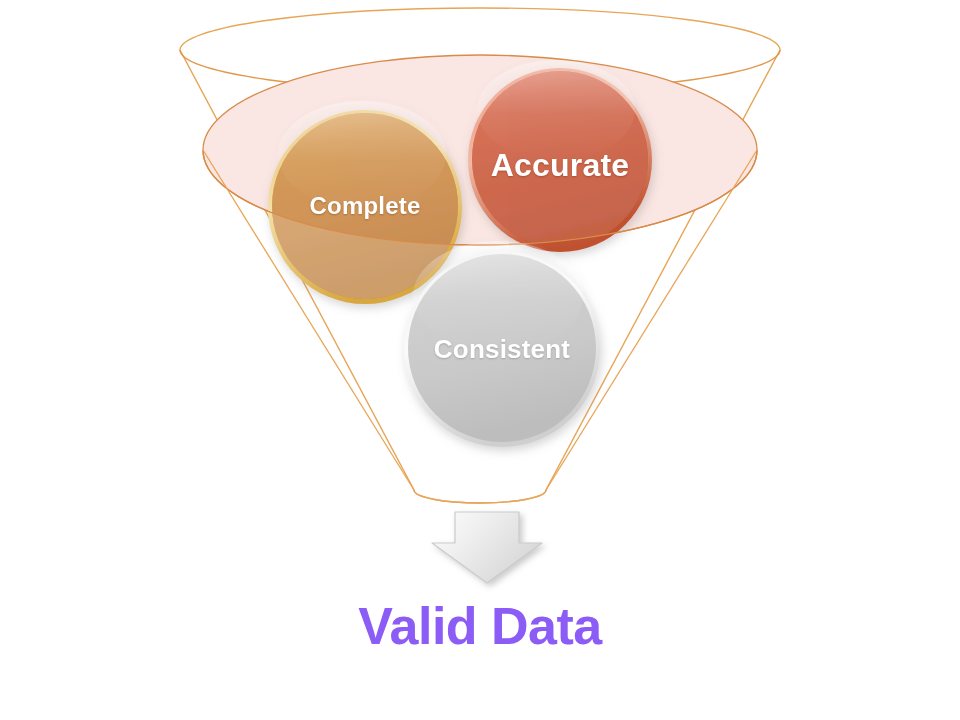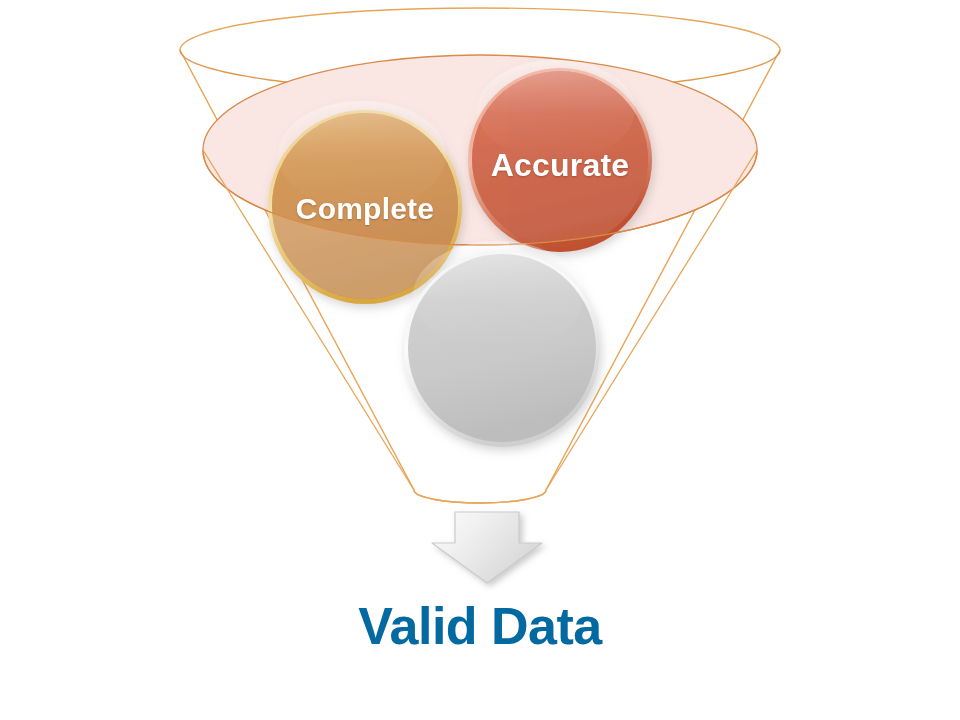--- a/index.html
+++ b/index.html
@@ -15,28 +15,28 @@
   .node-label{
     position:absolute;
     color:#ffffff;
     font-weight:bold;
     text-align:center;
     white-space:nowrap;
     letter-spacing:.2px;
     text-shadow:0 1px 2px rgba(90,40,10,.35);
     pointer-events:none;
   }
-  #label-complete{left:240px;top:192px;width:250px;font-size:30px;}
+  #label-complete{left:240px;top:192px;width:250px;font-size:24px;}
   #label-accurate{left:435px;top:147px;width:250px;font-size:32px;}
   #label-consistent{left:377px;top:334px;width:250px;font-size:26px;text-shadow:0 1px 2px rgba(120,120,120,.45);}
 
   #outcome-title{
     position:absolute;left:0;top:596px;width:960px;
     text-align:center;
-    font-size:52px;font-weight:bold;color:#0369a1;
+    font-size:52px;font-weight:bold;color:#8b5cf6;
     letter-spacing:-0.5px;
   }
 </style>
 </head>
 <body>
 
 <div id="stage">
 
   <svg id="canvas" viewBox="0 0 960 720" xmlns="http://www.w3.org/2000/svg">
     <defs>
@@ -167,16 +167,17 @@
                L 487,583
                L 432,543
                L 455,543 Z" fill="url(#gradArrow)" stroke="#CBCBCB" stroke-width="1.2" stroke-linejoin="round"></path>
     </g>
   </svg>
 
   <div class="node-label" id="label-complete">Complete</div>
 
   <div class="node-label" id="label-accurate">Accurate</div>
 
+  <div class="node-label" id="label-consistent">Consistent</div>
 
   <div id="outcome-title">Valid Data</div>
 
 </div>
 
 </body></html>

